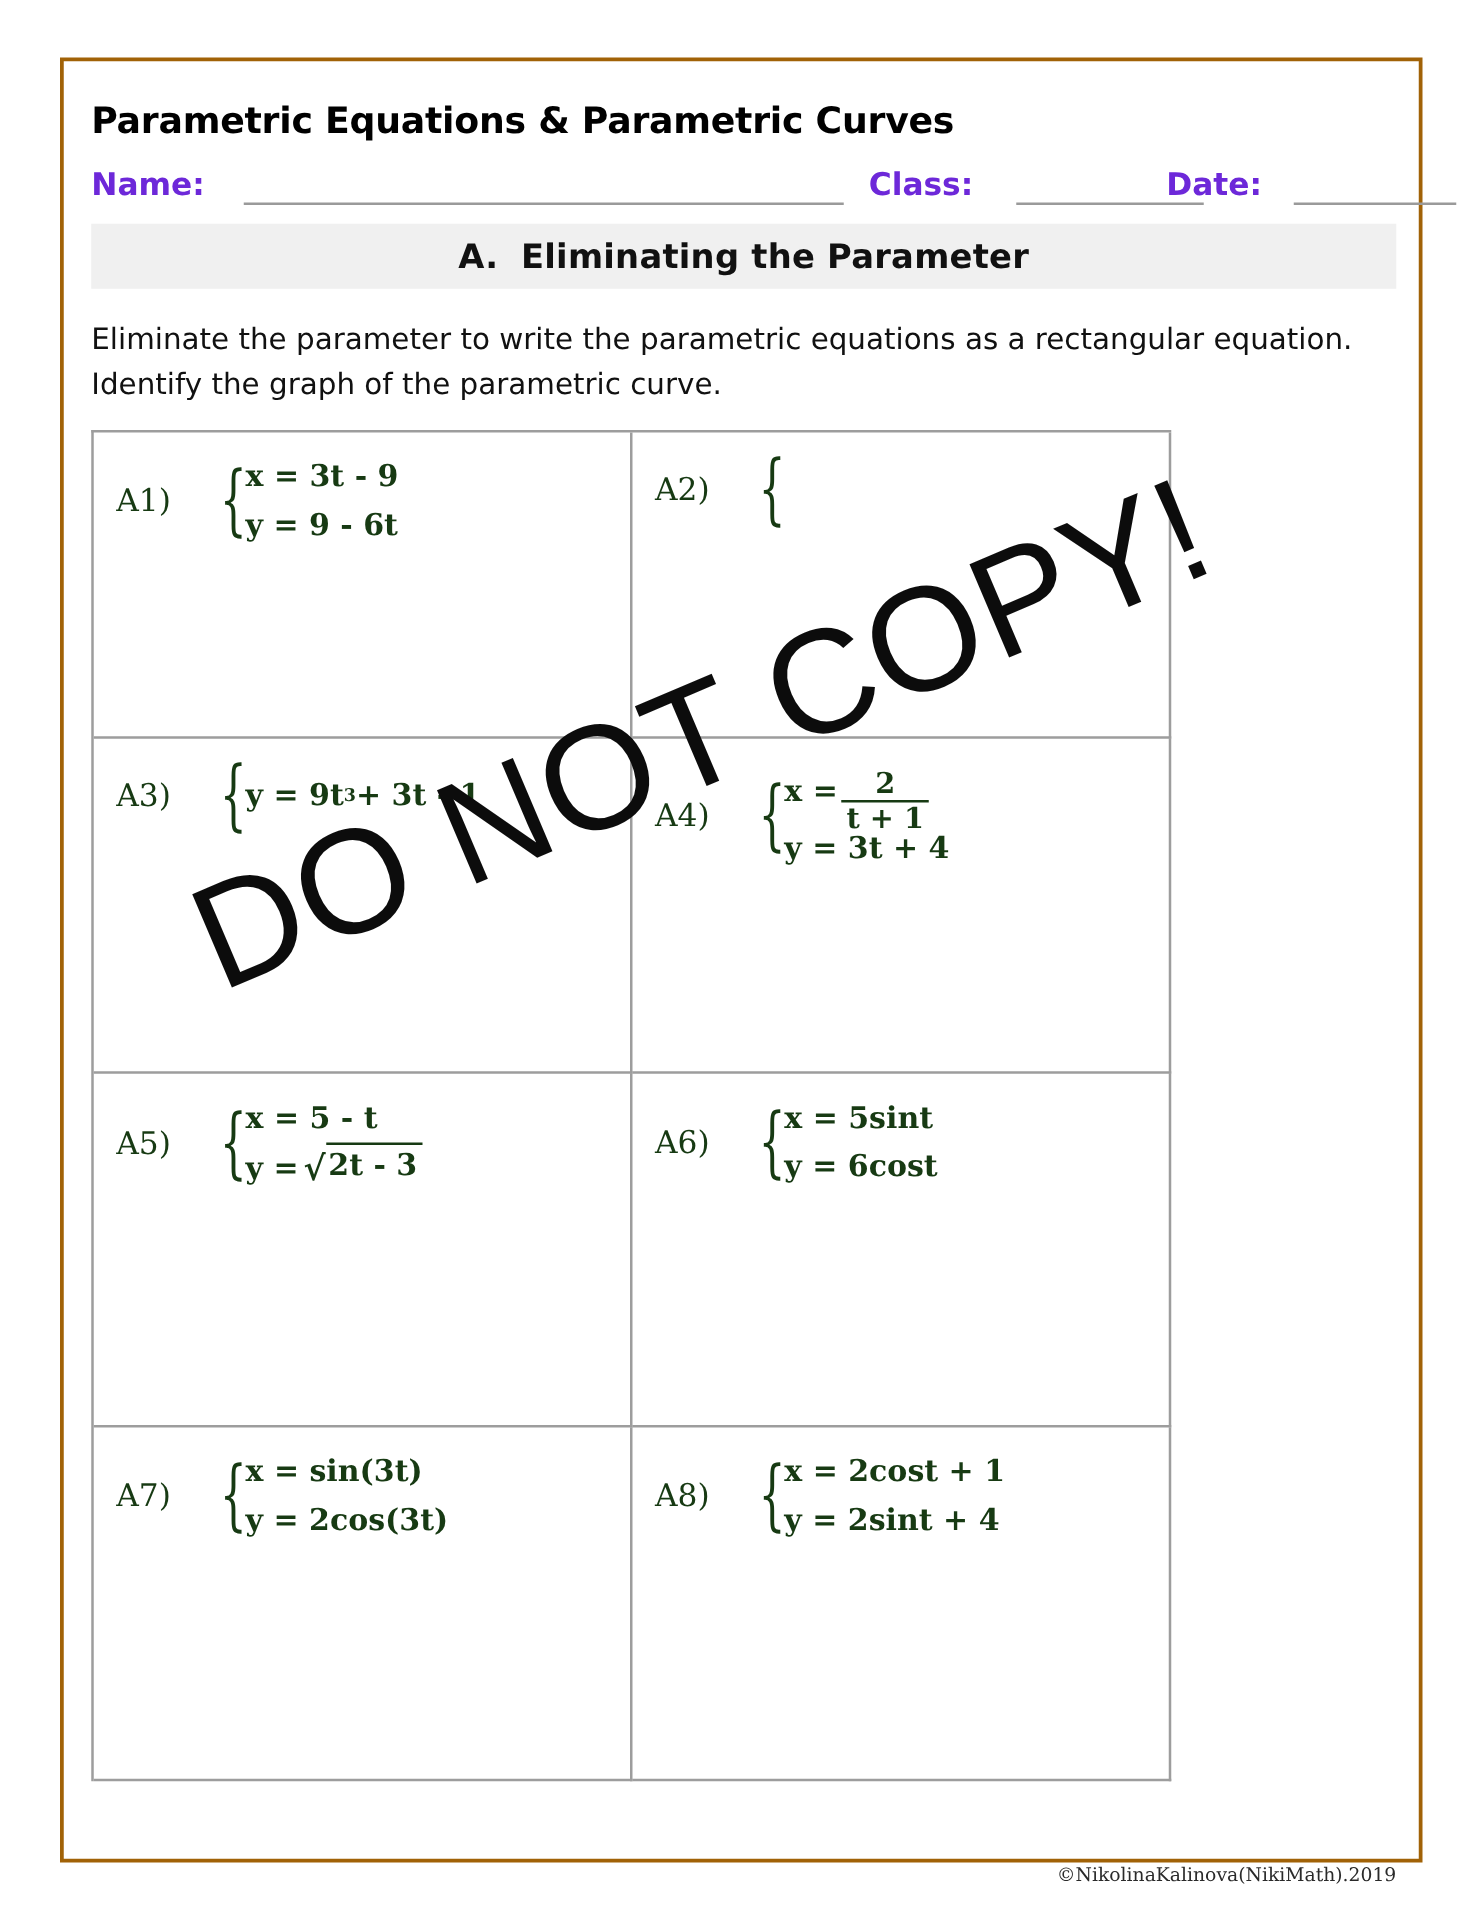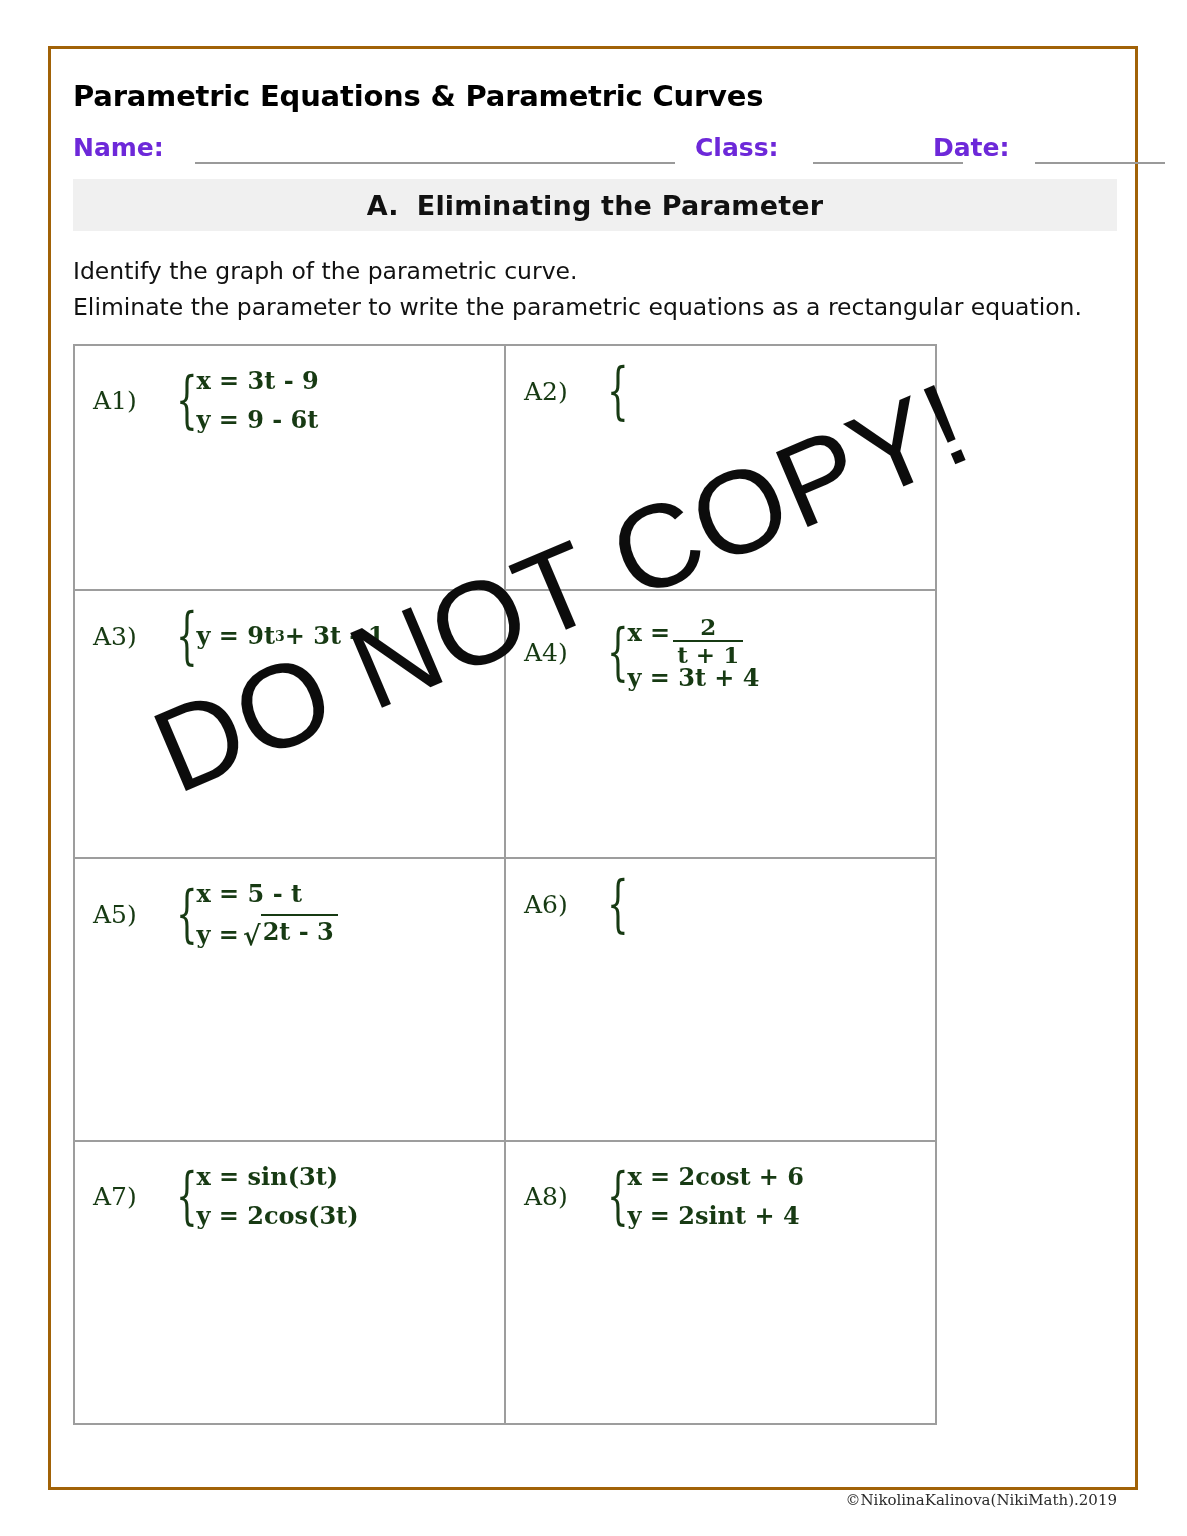--- a/index.html
+++ b/index.html
@@ -266,22 +266,22 @@
       <span class="idrule" id="rule-date"></span>
     </div>
 
     <div class="section-band">
       <span class="section-band-text">
         <span class="section-letter">A.</span><span>Eliminating the Parameter</span>
       </span>
     </div>
 
     <div class="instructions">
+      <div>Eliminate the parameter to write the parametric equations as a rectangular equation.</div>
       <div>Identify the graph of the parametric curve.</div>
-      <div>Eliminate the parameter to write the parametric equations as a rectangular equation.</div>
     </div>
 
     <div class="grid">
 
       <div class="grid-row row-h1">
 
         <div class="cell">
           <div class="prob">
             <span class="prob-label">A1)</span>
             <span class="sys">
@@ -361,20 +361,24 @@
               </span>
             </span>
           </div>
         </div>
 
         <div class="cell">
           <div class="prob">
             <span class="prob-label">A6)</span>
             <span class="sys">
               <span class="brace">{</span>
+              <span class="eqs">
+                <span class="eq">x = 5sint</span>
+                <span class="eq">y = 6cost</span>
+              </span>
             </span>
           </div>
         </div>
       </div>
 
       <div class="grid-row row-h4">
 
         <div class="cell">
           <div class="prob">
             <span class="prob-label">A7)</span>
@@ -387,21 +391,21 @@
             </span>
           </div>
         </div>
 
         <div class="cell">
           <div class="prob">
             <span class="prob-label">A8)</span>
             <span class="sys">
               <span class="brace">{</span>
               <span class="eqs">
-                <span class="eq">x = 2cost + 6</span>
+                <span class="eq">x = 2cost + 1</span>
                 <span class="eq">y = 2sint + 4</span>
               </span>
             </span>
           </div>
         </div>
       </div>
 
     </div>
 
     <div class="footer">©NikolinaKalinova(NikiMath).2019</div>

